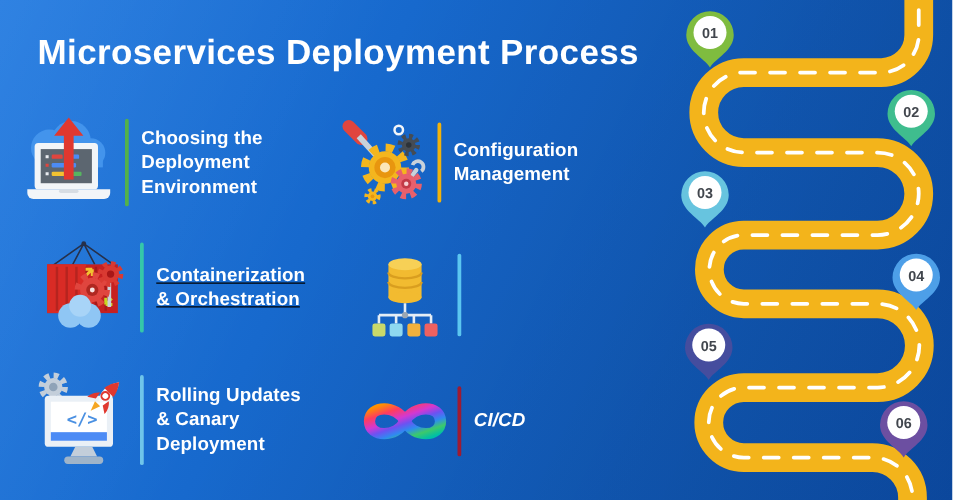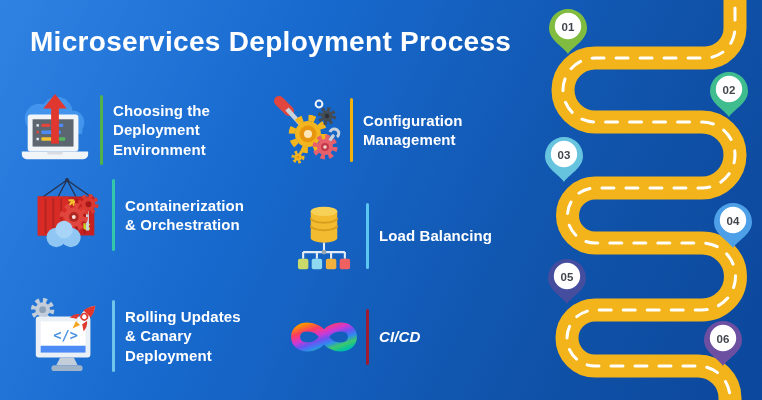--- a/index.html
+++ b/index.html
@@ -60,21 +60,21 @@
         <path d="M6 62 h68 v3 a5 5 0 0 1 -5 5 H11 a5 5 0 0 1 -5 -5 Z" fill="#F2F5F8"></path>
         <rect x="32" y="62" width="16" height="3" rx="1.5" fill="#D7DDE3"></rect>
       </svg>
     </div>
     <div class="divider" style="height: 70px; background: rgb(82, 177, 74);"></div>
     <div class="label">Choosing the
 Deployment
 Environment</div>
   </div>
 
-  <div class="item col1" style="left:28px; top:173px; height:84px;">
+  <div class="item col1" style="left:28px; top:188px; height:84px;text-decoration:underline;">
     <div class="icon-box">
       <svg width="78" height="80" viewBox="0 0 80 80">
         <path d="M40 4 L13 23 M40 4 L31 21 M40 4 L49 21 M40 4 L67 23" stroke="#26304A" stroke-width="1.3" fill="none"></path>
         <circle cx="40" cy="4" r="2" fill="#26304A"></circle>
         <rect x="10" y="21" width="58" height="40" fill="#C62020"></rect>
         <rect x="10" y="21" width="32" height="40" fill="#D92B25"></rect>
         <path d="M18 23 V59 M26 23 V59 M34 23 V59 M42 23 V59 M50 23 V59 M58 23 V59" stroke="rgba(0,0,0,.16)" stroke-width="2"></path>
         <path d="M41 31 l6 -6 M47 25 h-5.5 M47 25 v5.5" stroke="#F2C230" stroke-width="2.4" fill="none"></path>
         <path d="M63 49 l-5 5 M58 54 h5.5 M58 54 v-5.5" stroke="#C8D420" stroke-width="2.4" fill="none"></path>
         <rect x="59.5" y="36" width="3" height="20" fill="#C9D2DA"></rect>
@@ -161,21 +161,20 @@
         <path d="M24 19 a14 5 0 0 0 28 0 M24 27 a14 5 0 0 0 28 0" fill="none" stroke="#D99E1F" stroke-width="2"></path>
         <path d="M38 45 V55 M16 55 H60 M16 55 V62 M30.5 55 V62 M45.5 55 V62 M60 55 V62" fill="none" stroke="#E4EDF5" stroke-width="2.2"></path>
         <circle cx="38" cy="55" r="2.6" fill="#9AA7B4"></circle>
         <rect x="10.5" y="62" width="11" height="11" rx="2" fill="#C9D96A"></rect>
         <rect x="25" y="62" width="11" height="11" rx="2" fill="#8ED8F0"></rect>
         <rect x="40" y="62" width="11" height="11" rx="2" fill="#F2B13C"></rect>
         <rect x="54.5" y="62" width="11" height="11" rx="2" fill="#EE6160"></rect>
       </svg>
     </div>
     <div class="divider" style="height: 66px; background: rgb(91, 198, 240);"></div>
-    <div class="label">Load Balancing</div>
   </div>
 
   <div class="item col2" style="left:288px; top:308px; height:58px;font-style:italic;">
     <div class="icon-box">
       <svg width="72" height="48" viewBox="0 0 76 48">
         <defs>
           <linearGradient id="rainbow" x1="0" y1="0" x2="1" y2="1">
             <stop offset="0" stop-color="#FF9100"></stop>
             <stop offset="0.2" stop-color="#FF3D5E"></stop>
             <stop offset="0.4" stop-color="#D238D2"></stop>

